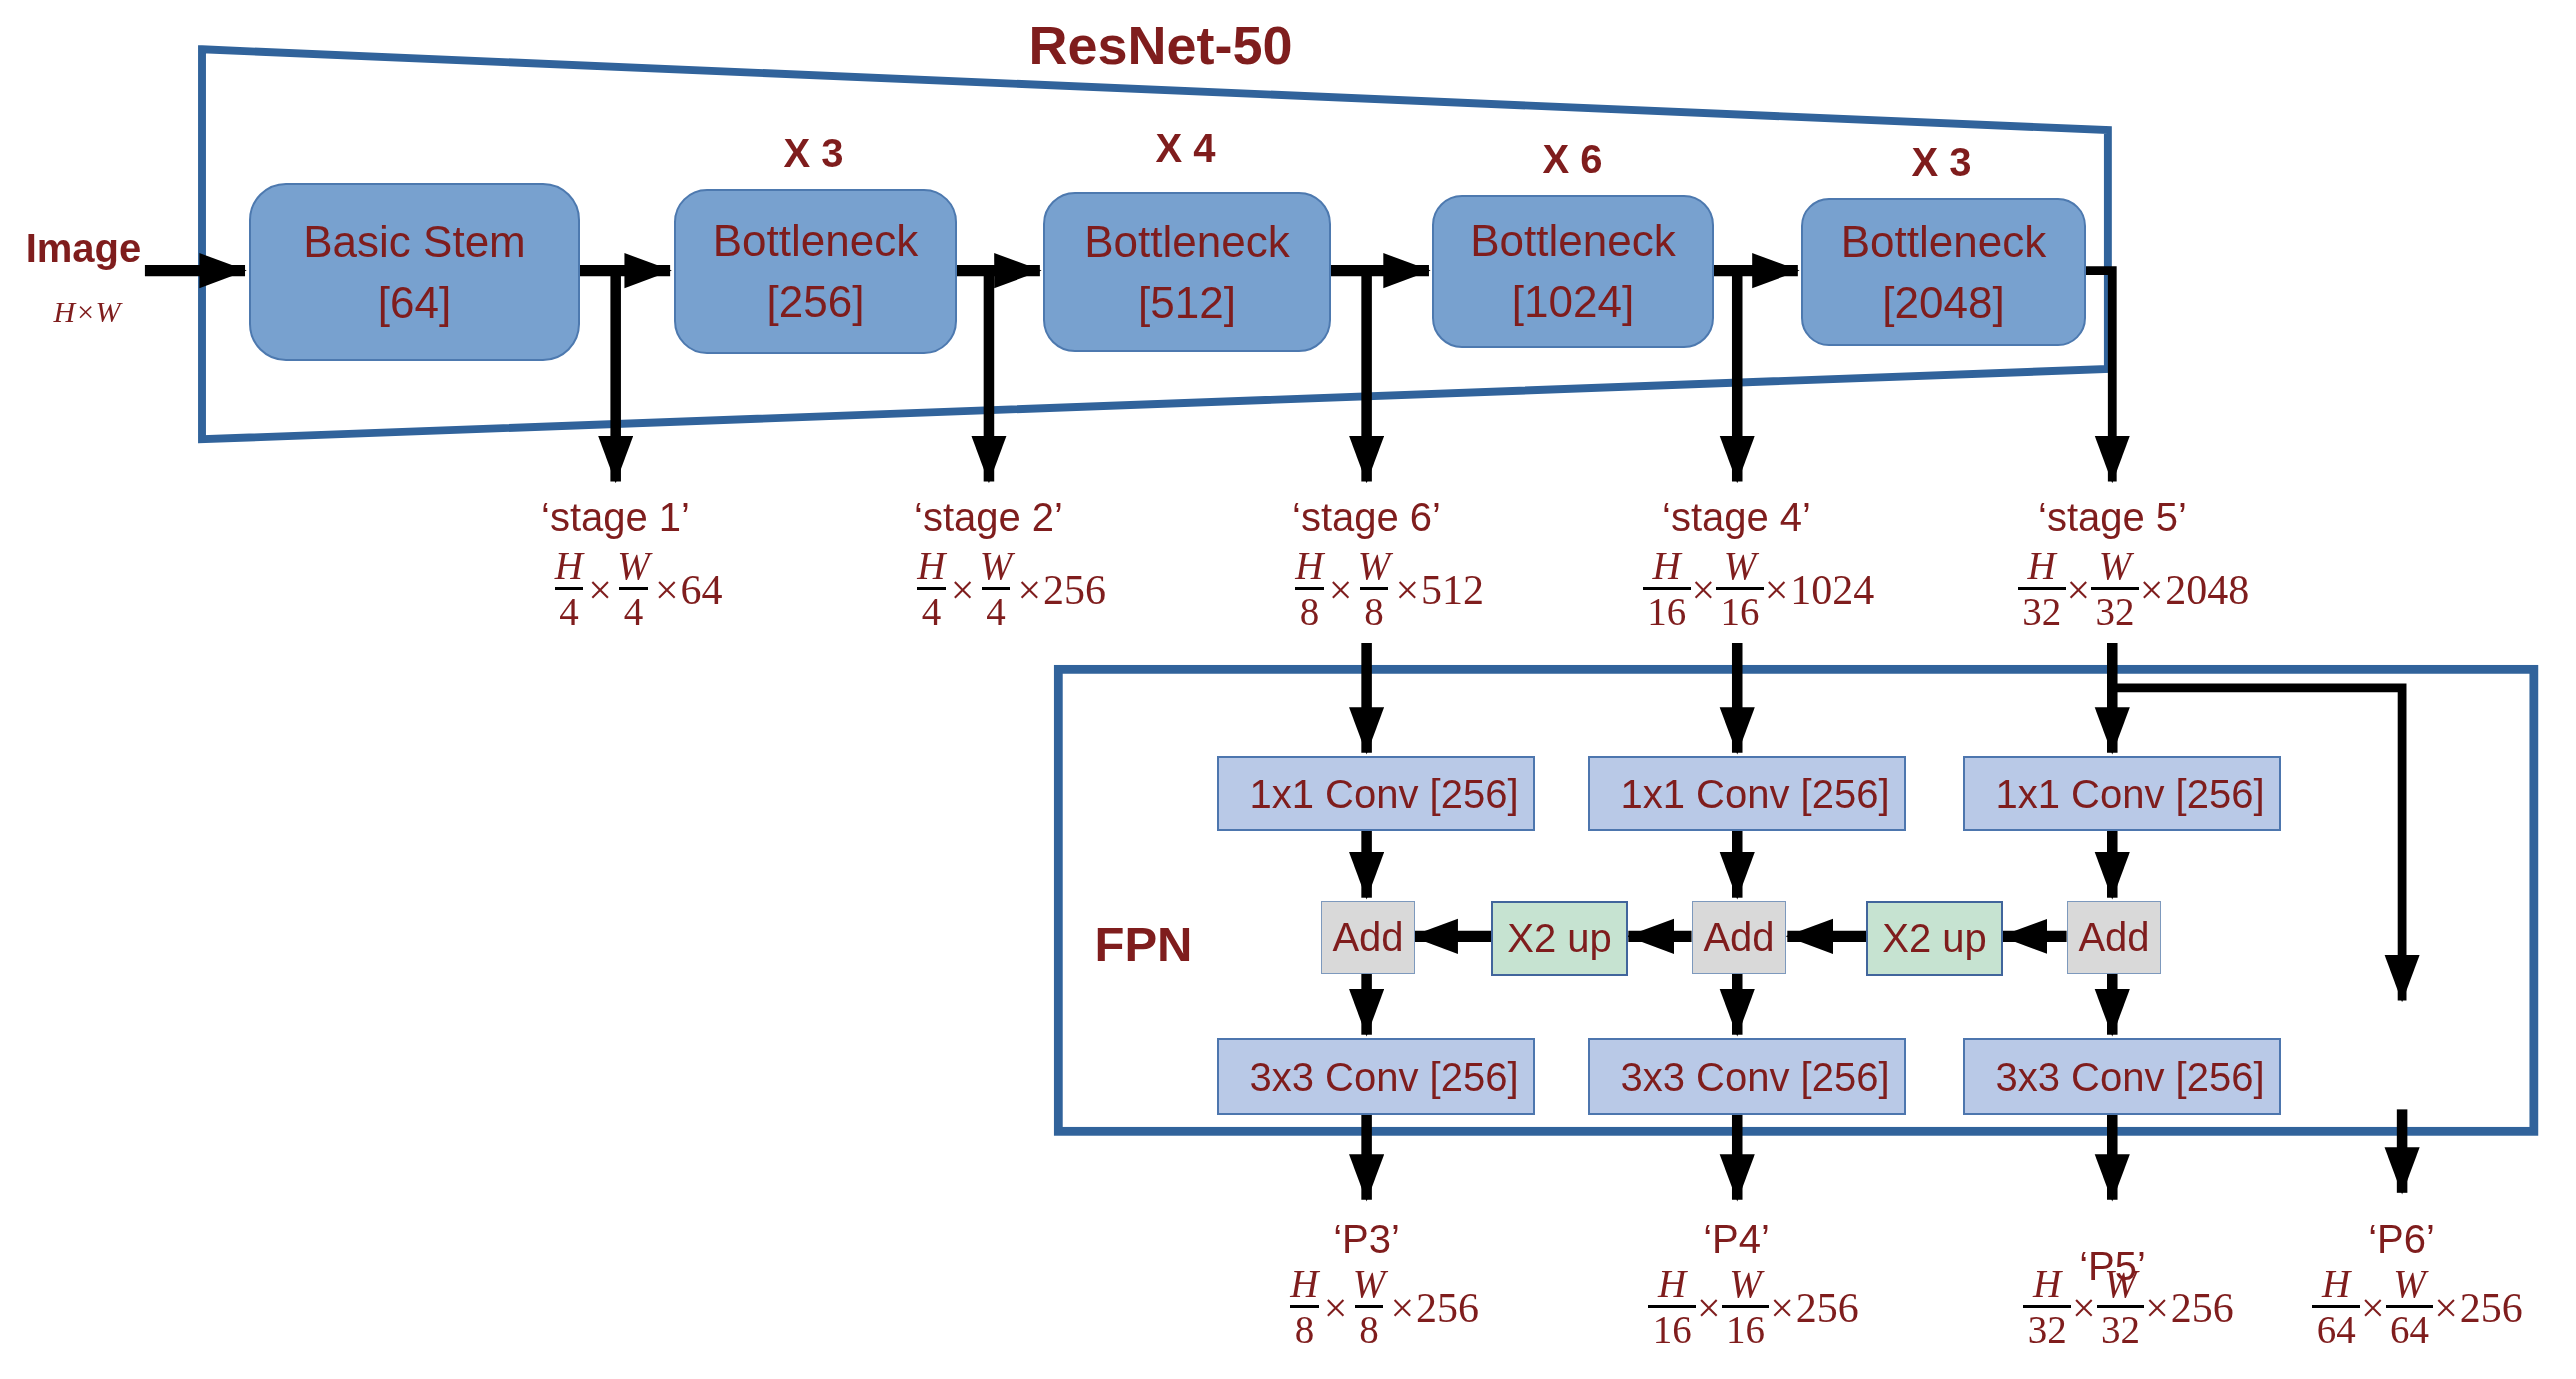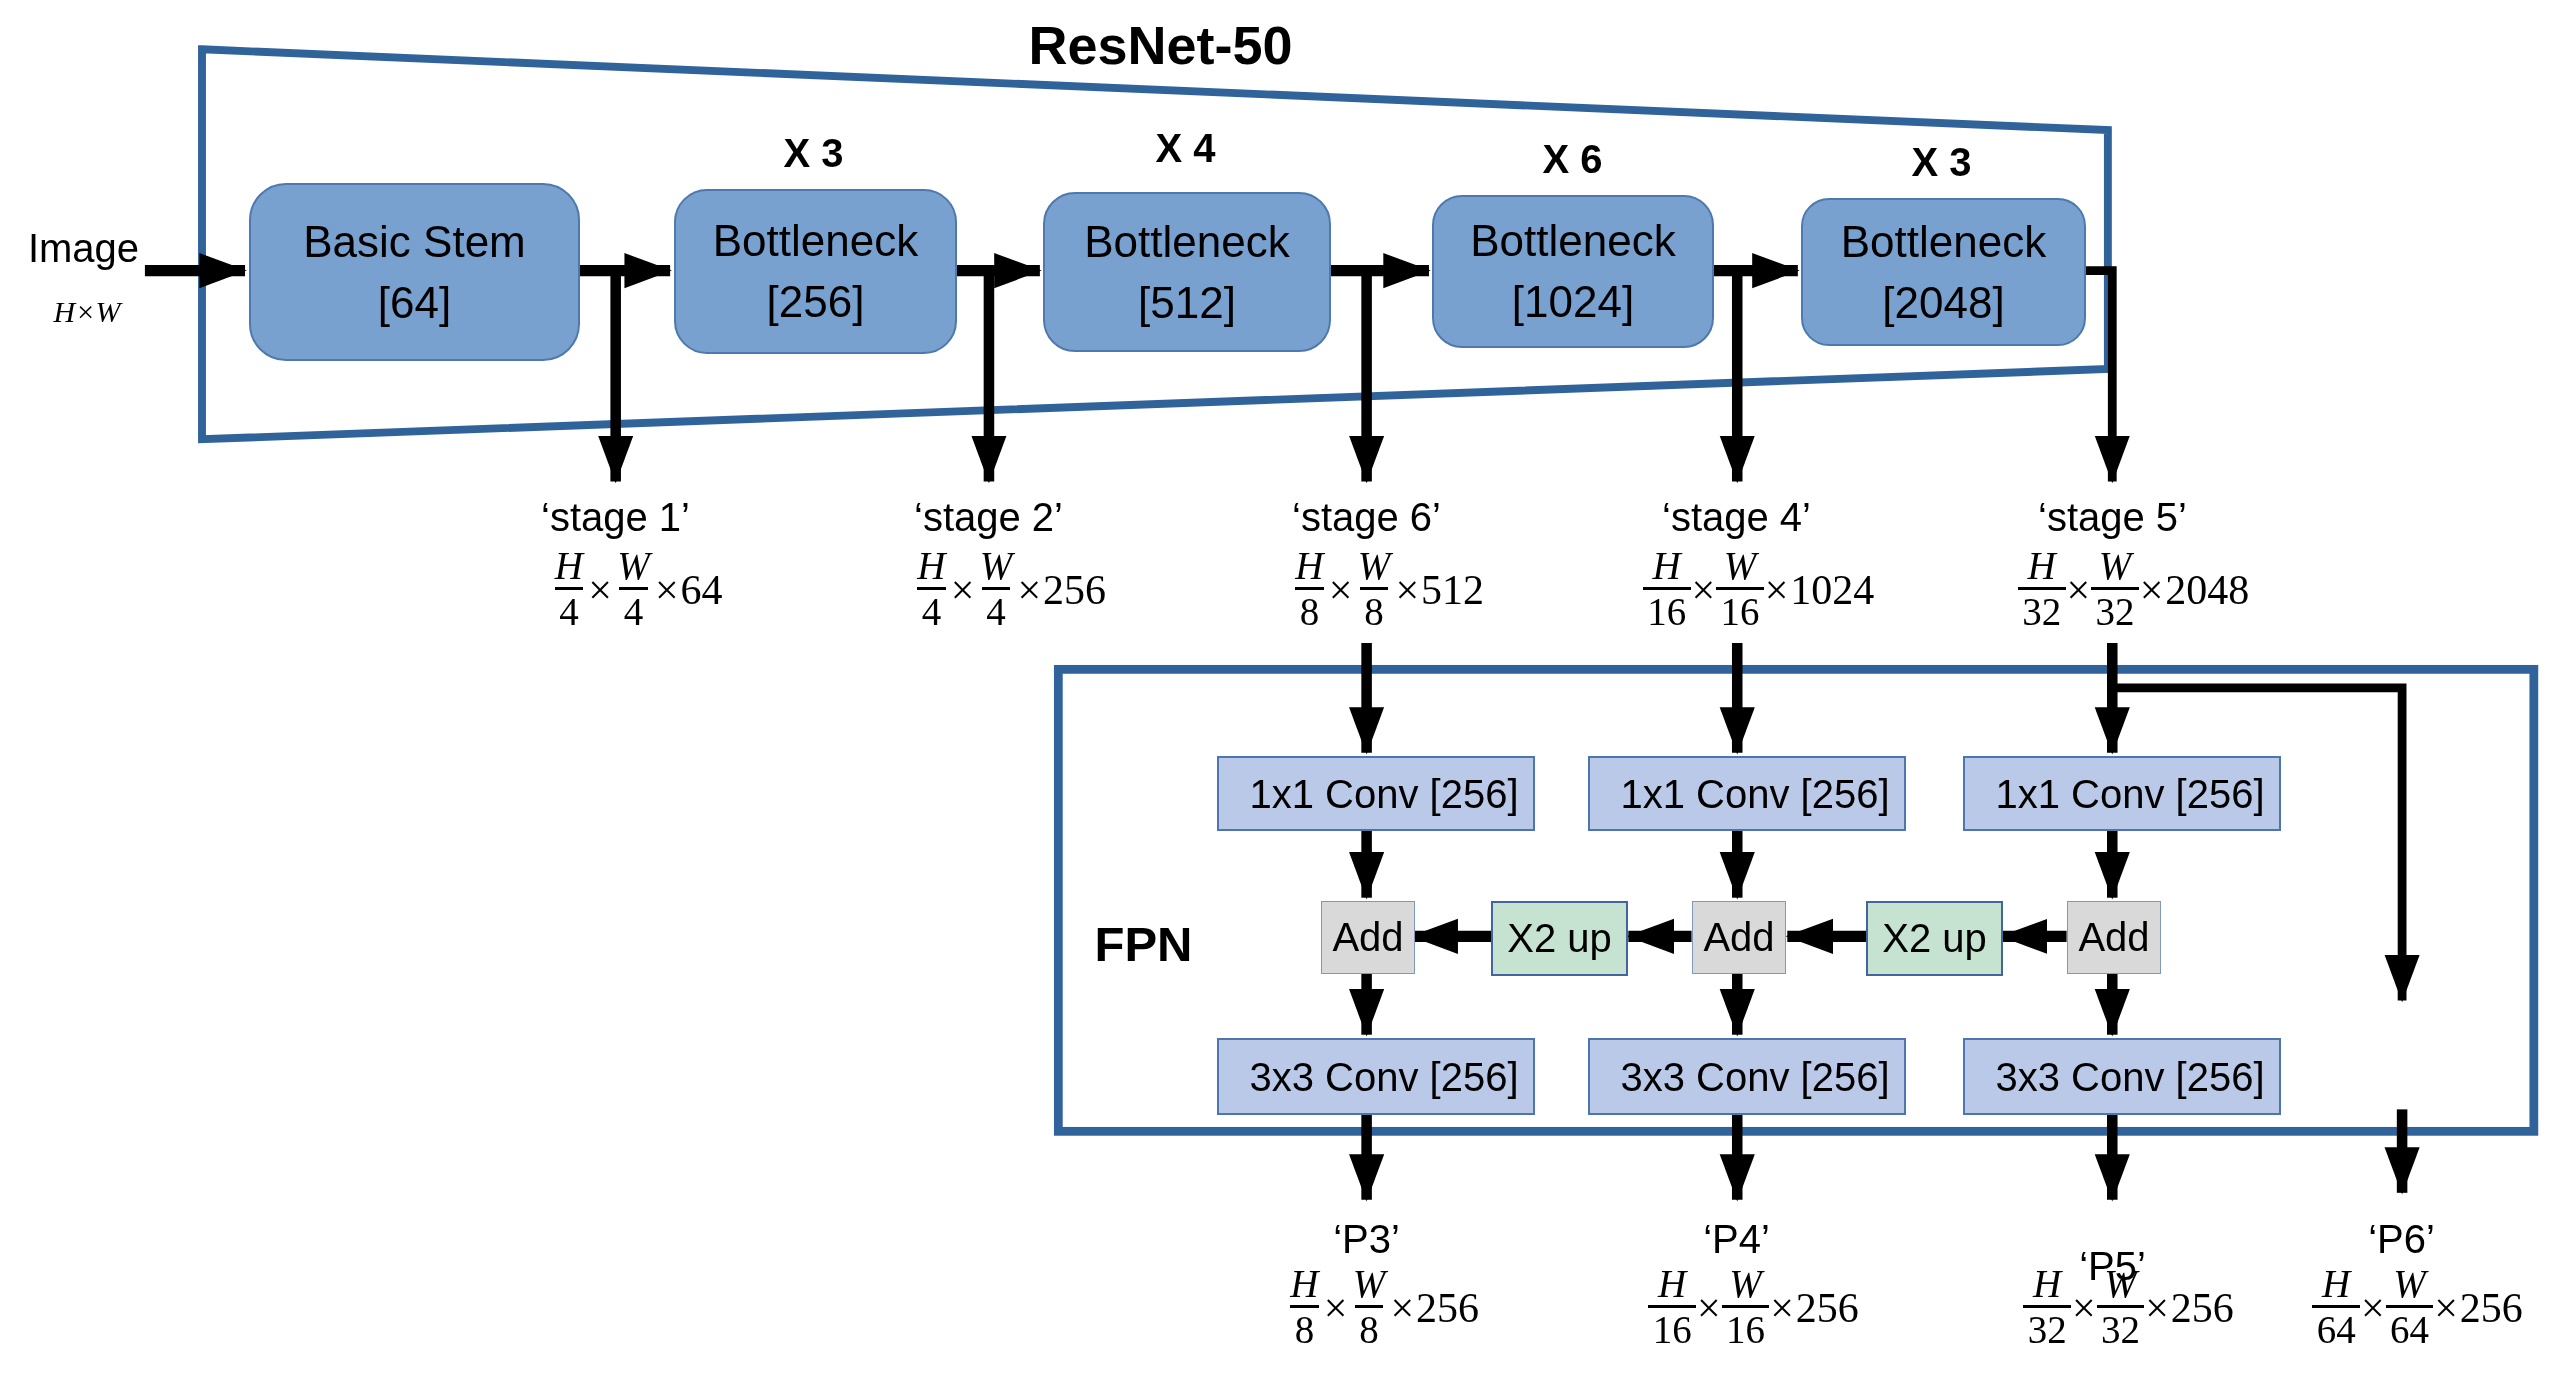--- a/index.html
+++ b/index.html
@@ -10,33 +10,33 @@
     --conv-border:#4d76ae;
     --add-fill:#d9d9d9;
     --add-border:#7d99bd;
     --upsample-fill:#c6e3d1;
     --upsample-border:#41659c;
     --arrow:#000000;
   }
   html,body{margin:0;padding:0;background:#ffffff;}
   #canvas{
     position:relative;width:2576px;height:1380px;background:#fff;
-    font-family:"Liberation Sans",sans-serif;color:#000000;overflow:hidden;
+    font-family:"Liberation Sans",sans-serif;color:#7f1d1d;overflow:hidden;
   }
   #wires{position:absolute;left:0;top:0;width:2576px;height:1380px;}
   .outline{fill:none;stroke:var(--outline-blue);}
   .trap{stroke-width:9px;}
   .fpnrect{stroke-width:10px;}
   .wire{stroke:var(--arrow);fill:none;}
   .w13{stroke-width:13px;} .w12{stroke-width:12px;} .w10{stroke-width:10px;}
   .ahead{fill:var(--arrow);stroke:none;}
 
   .abs{position:absolute;display:flex;align-items:center;justify-content:center;text-align:center;}
   .title{font-size:54px;font-weight:bold;}
-  .img-label{font-size:40px;font-weight:normal;}
+  .img-label{font-size:40px;font-weight:bold;}
   .img-dims{font-size:30px;font-style:italic;font-family:"Liberation Serif",serif;}
   .rbox{
     background:var(--resnet-box-fill);border:2.6px solid var(--resnet-box-border);
     flex-direction:column;font-size:44px;line-height:1.22;gap:7px;
   }
   .repeat{font-size:40px;font-weight:bold;}
   .stage-label{font-size:40px;}
   .p-label{font-size:40px;}
   .fpn-title{font-size:49px;font-weight:bold;}
   .convbox{

